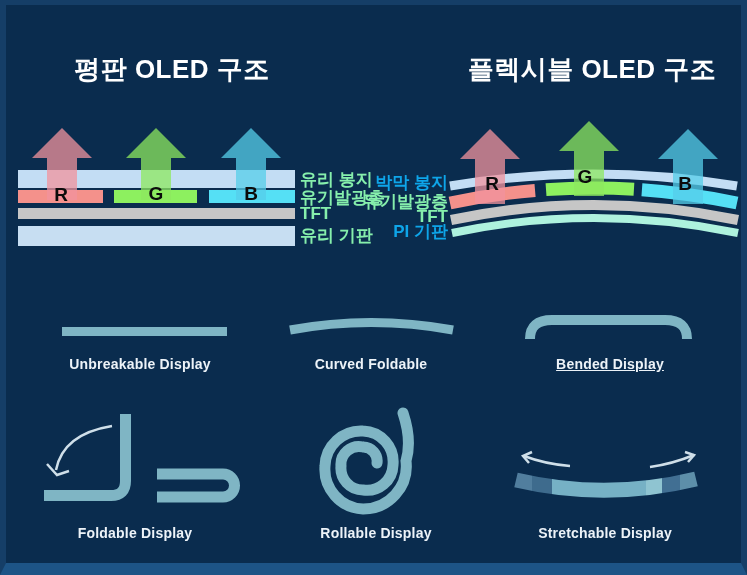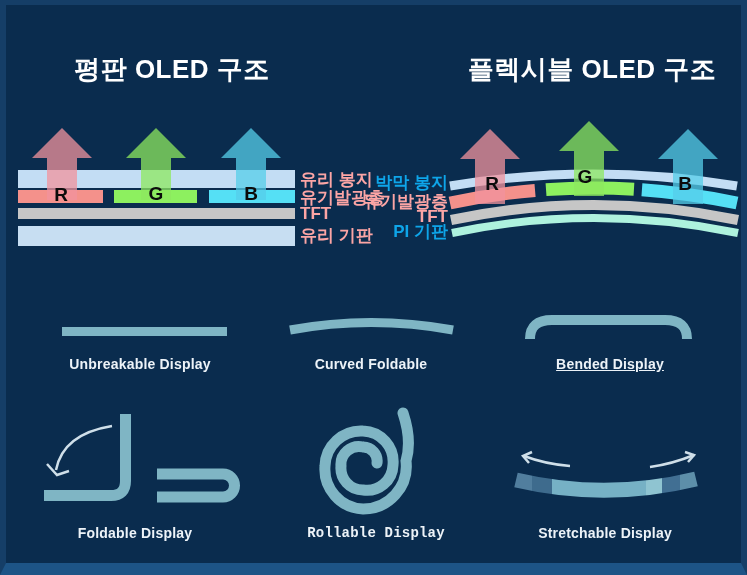--- a/index.html
+++ b/index.html
@@ -17,21 +17,21 @@
     border-width:5px 6px 12px 6px;
     pointer-events:none;
   }
   .abs{position:absolute;}
   .ctr{transform:translate(-50%,-50%);white-space:nowrap;}
   .vctr{transform:translateY(-50%);white-space:nowrap;}
   .title{
     color:#ffffff;font-size:26px;font-weight:700;letter-spacing:0.5px;
   }
   .layer-label{
-    color:#fca5a5;font-size:17px;font-weight:700;letter-spacing:0px;
+    color:#86efac;font-size:17px;font-weight:700;letter-spacing:0px;
   }
   .layer-label.hl{color:#0ea5e9;}
   .layer-label.right{text-align:right;}
   .px-letter{
     color:#0b0b0b;font-size:19px;font-weight:700;
   }
   .disp-label{
     color:#edf3f8;font-size:14px;font-weight:600;letter-spacing:0.2px;
   }
   svg{display:block;}
@@ -133,17 +133,17 @@
   <div class="abs ctr px-letter" style="left:251px;top:194px;">B</div>
 
   <div class="abs ctr px-letter" style="left:492px;top:184px;">R</div>
   <div class="abs ctr px-letter" style="left:585px;top:177px;">G</div>
   <div class="abs ctr px-letter" style="left:685px;top:184px;">B</div>
 
   <div class="abs ctr disp-label" style="left:140px;top:364px;">Unbreakable Display</div>
   <div class="abs ctr disp-label" style="left:371px;top:364px;">Curved Foldable</div>
   <div class="abs ctr disp-label" style="left:610px;top:364px;text-decoration:underline;">Bended Display</div>
   <div class="abs ctr disp-label" style="left:135px;top:533px;">Foldable Display</div>
-  <div class="abs ctr disp-label" style="left:376px;top:533px;font-family:Liberation Mono, monospace;">Rollable Display</div>
+  <div class="abs ctr disp-label" style="left:376px;top:533px;">Rollable Display</div>
   <div class="abs ctr disp-label" style="left:605px;top:533px;">Stretchable Display</div>
 
   <div id="frame"></div>
 </div>
 
 </body></html>

